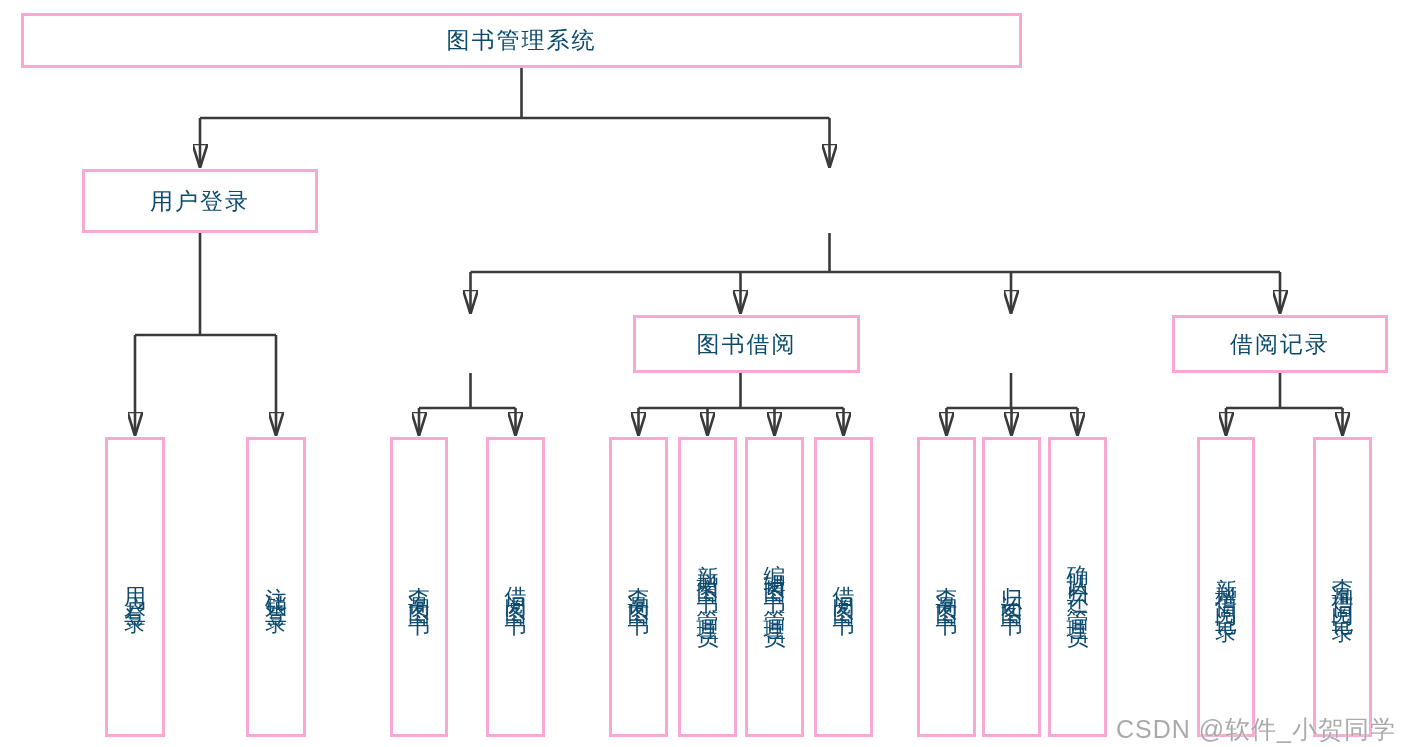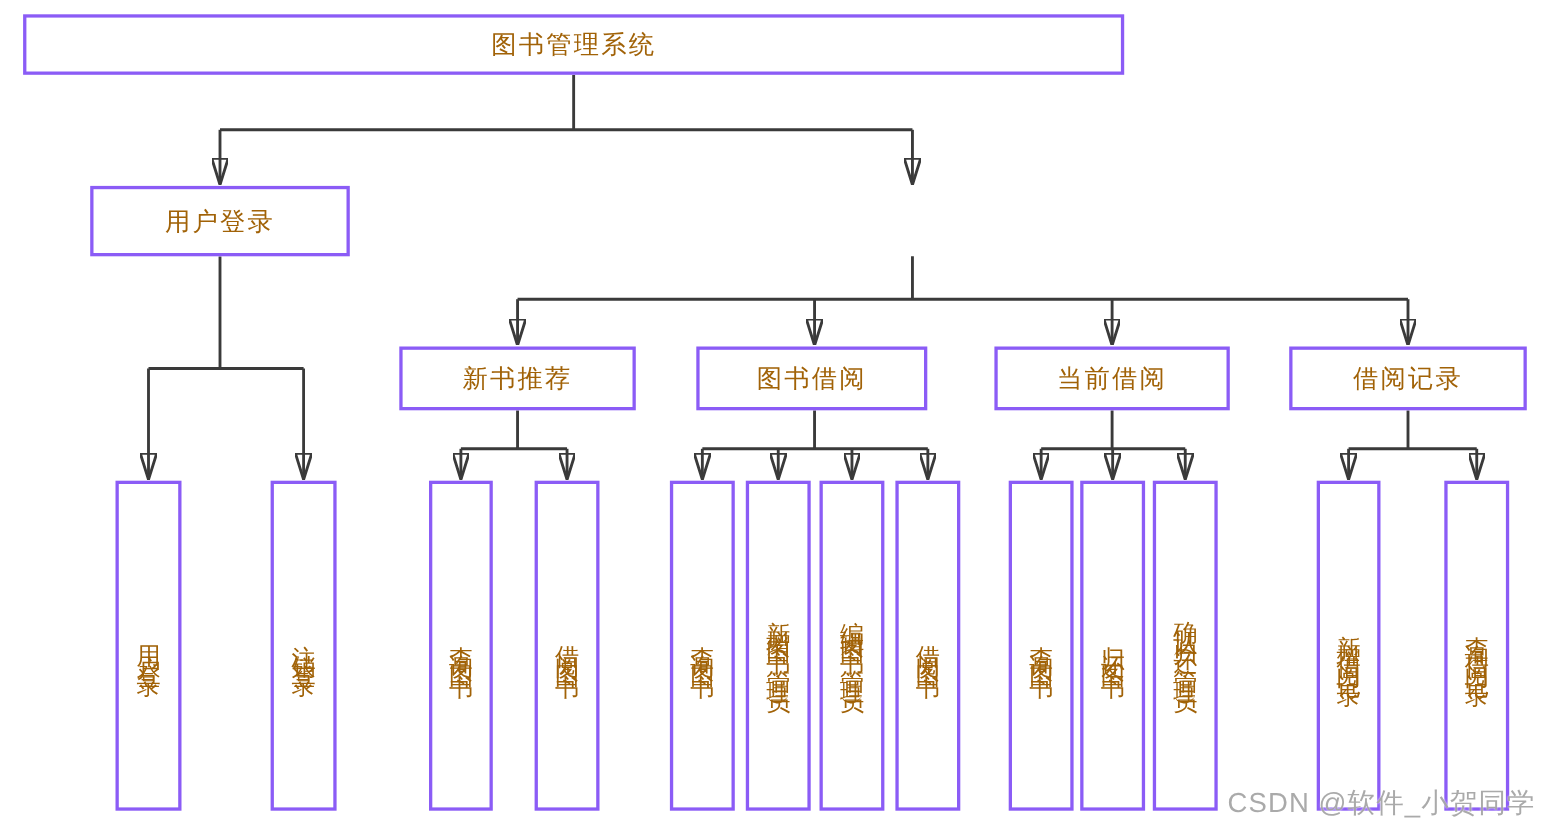--- a/index.html
+++ b/index.html
@@ -7,26 +7,26 @@
     position: relative;
     width: 1405px;
     height: 747px;
     background: #ffffff;
     font-family: "Liberation Sans", sans-serif;
     overflow: hidden;
   }
   .node {
     position: absolute;
     box-sizing: border-box;
-    border: 3px solid #8b5cf6;
+    border: 3px solid #f9a8d4;
     background: #ffffff;
     display: flex;
     align-items: center;
     justify-content: center;
-    color: #a16207;
+    color: #0c4a6e;
     z-index: 2;
     text-align: right;
   }
   .node.h span {
     font-size: 23px;
     letter-spacing: 2px;
     white-space: nowrap;
   }
   .node.v span {
     writing-mode: vertical-rl;
@@ -106,28 +106,22 @@
   </svg>
 
   <div class="node h" style="left:21px; top:13px; width:1001px; height:55px;">
     <span>图书管理系统</span>
   </div>
 
   <div class="node h" style="left:82px; top:169px; width:236px; height:64px;">
     <span>用户登录</span>
   </div>
 
-  <div class="node h" style="left:363px; top:315px; width:215px; height:58px;">
-    <span>新书推荐</span>
-  </div>
-  <div class="node h" style="left:633px; top:315px; width:210px; height:58px;">
+  <div class="node h" style="left:633px; top:315px; width:227px; height:58px;">
     <span>图书借阅</span>
-  </div>
-  <div class="node h" style="left:904px; top:315px; width:214px; height:58px;">
-    <span>当前借阅</span>
   </div>
   <div class="node h" style="left:1172px; top:315px; width:216px; height:58px;">
     <span>借阅记录</span>
   </div>
 
   <div class="node v" style="left:105px; top:437px; width:60px; height:300px;">
     <span>用户登录</span>
   </div>
   <div class="node v" style="left:246px; top:437px; width:60px; height:300px;">
     <span>注销登录</span>

